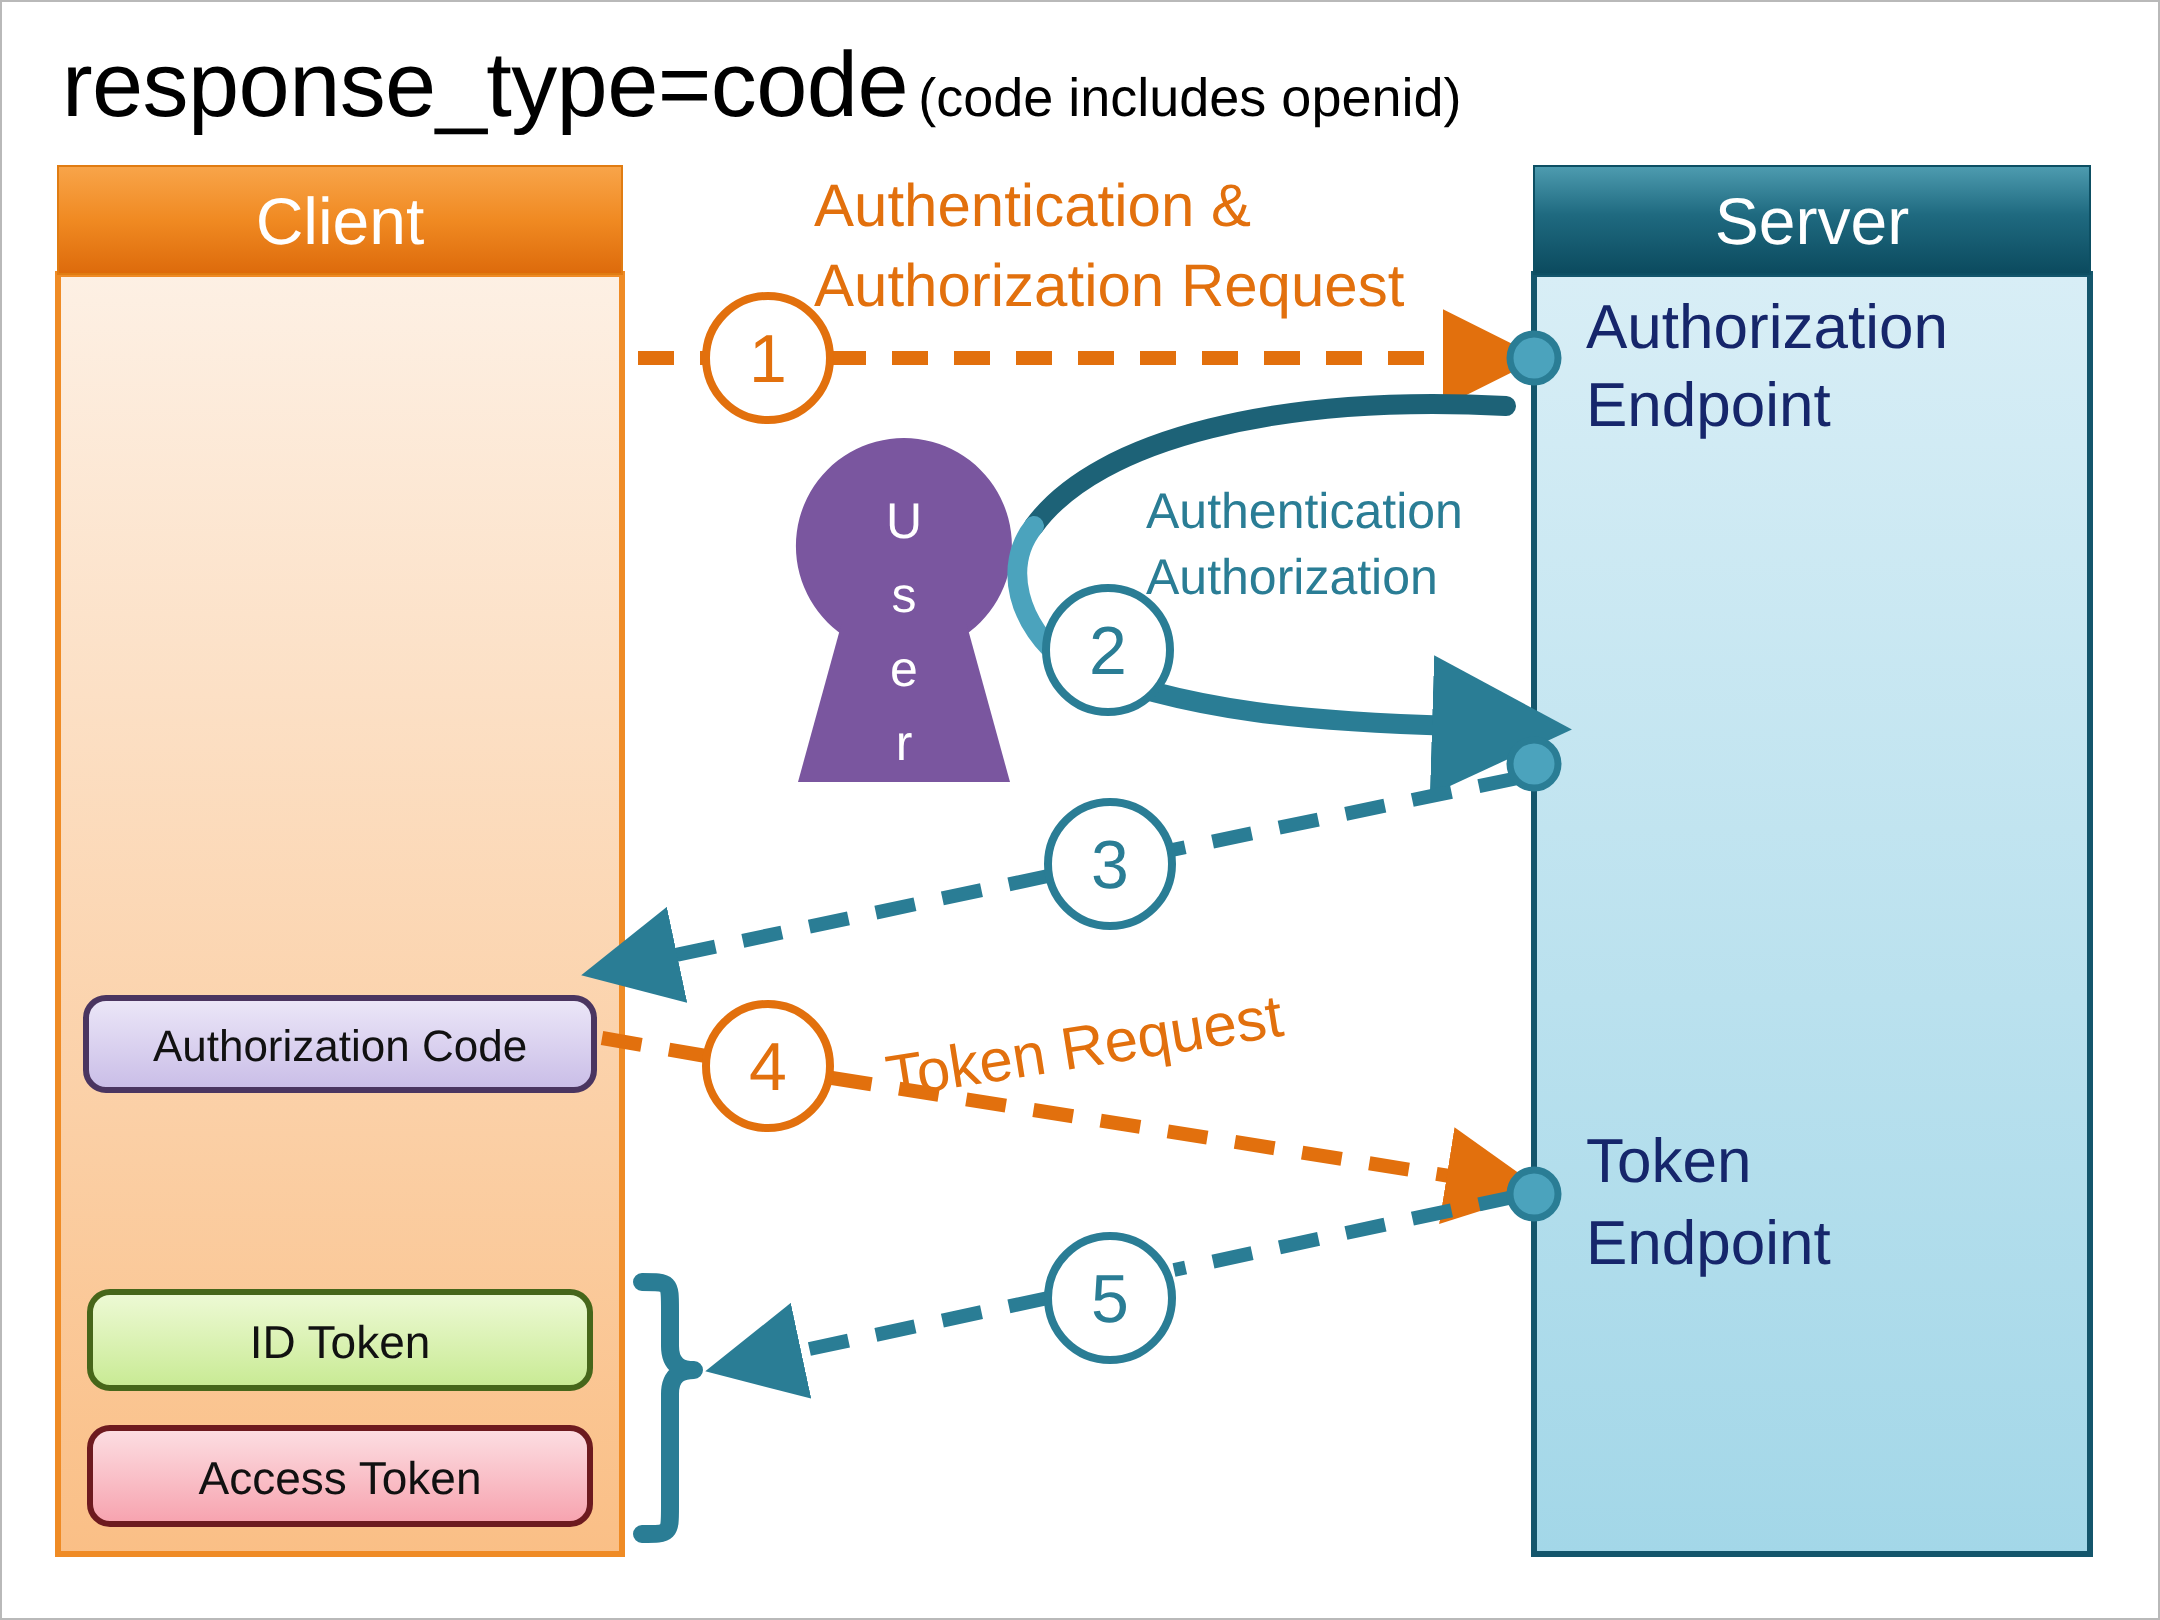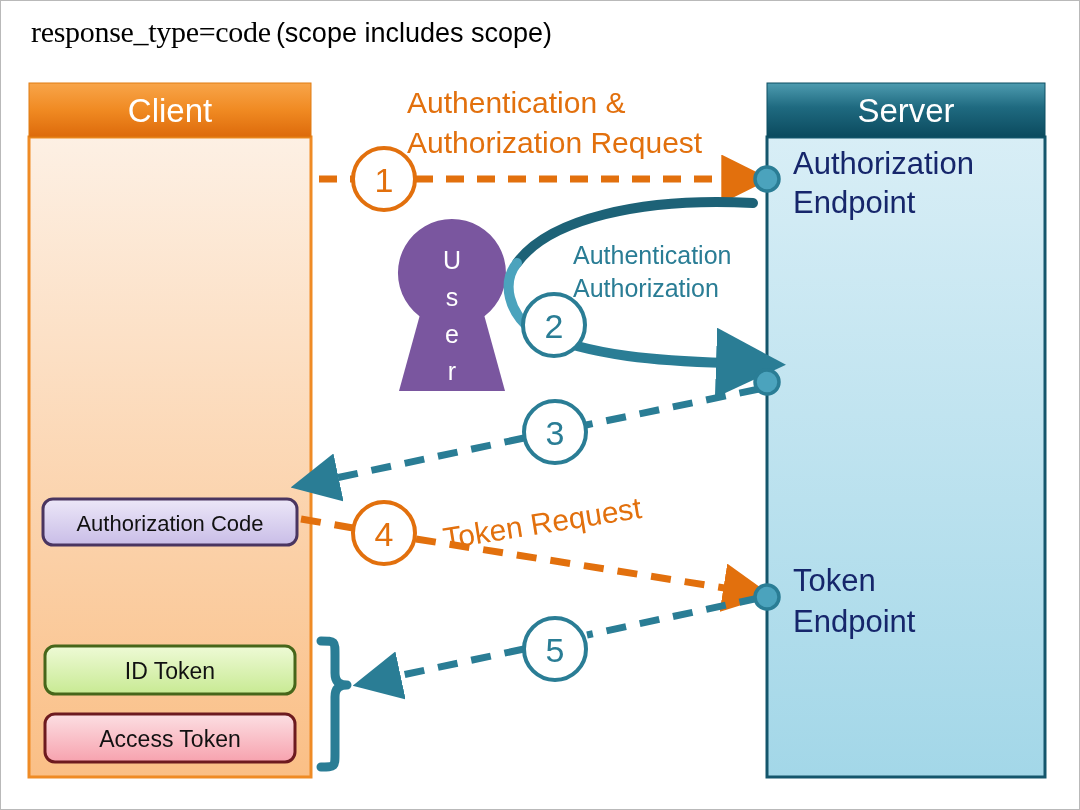--- a/index.html
+++ b/index.html
@@ -1,40 +1,40 @@
 <!DOCTYPE html>
 <html><head>
 <meta charset="utf-8">
 <style>
   html,body{margin:0;padding:0;background:#ffffff;}
   body{width:1080px;height:810px;font-family:"DejaVu Sans",sans-serif;}
   #slide{position:relative;width:1080px;height:810px;box-sizing:border-box;
          border:1px solid #b9b9b9;background:#fff;overflow:hidden;}
   #title{position:absolute;left:30px;top:14px;white-space:nowrap;color:#000;}
-  #title .main{font-size:30px;font-family:Liberation Serif, serif;letter-spacing:-.3px;}
+  #title .main{font-size:46px;font-family:Liberation Sans, sans-serif;letter-spacing:-.3px;}
   #title .sub{font-size:27px;font-family:"Liberation Sans",sans-serif;}
   svg{position:absolute;left:0;top:0;}
   .lbl{font-family:"Liberation Sans",sans-serif;}
   .hdr{font-size:33px;fill:#ffffff;text-anchor:middle;}
   .endp{font-size:31px;fill:#16266b;}
   .stepnum{font-size:34px;text-anchor:middle;dominant-baseline:central;}
   .boxtxt{font-size:23px;fill:#111;text-anchor:middle;dominant-baseline:central;}
   .boxtxt.small{font-size:22px;}
   .olabel{font-size:30px;fill:#e2700d;}
   .tlabel{font-size:25px;fill:#2a7d95;}
   .usertxt{font-size:25px;fill:#ffffff;text-anchor:middle;}
 </style>
 </head>
 <body>
 
 <div id="slide">
 
   <div id="title">
     <span class="main">response_type=code</span>
-    <span class="sub">(scope includes scope)</span>
+    <span class="sub">(code includes openid)</span>
   </div>
 
   <svg width="1080" height="810" viewBox="0 0 1080 810">
     <defs>
       <linearGradient id="gClientHdr" x1="0" y1="0" x2="0" y2="1">
         <stop offset="0" stop-color="#f8a54a"></stop>
           <stop offset="0.5" stop-color="#f08a22"></stop>
           <stop offset="1" stop-color="#dd6a0b"></stop>
       </linearGradient>
       <linearGradient id="gClientBody" x1="0" y1="0" x2="0" y2="1">

